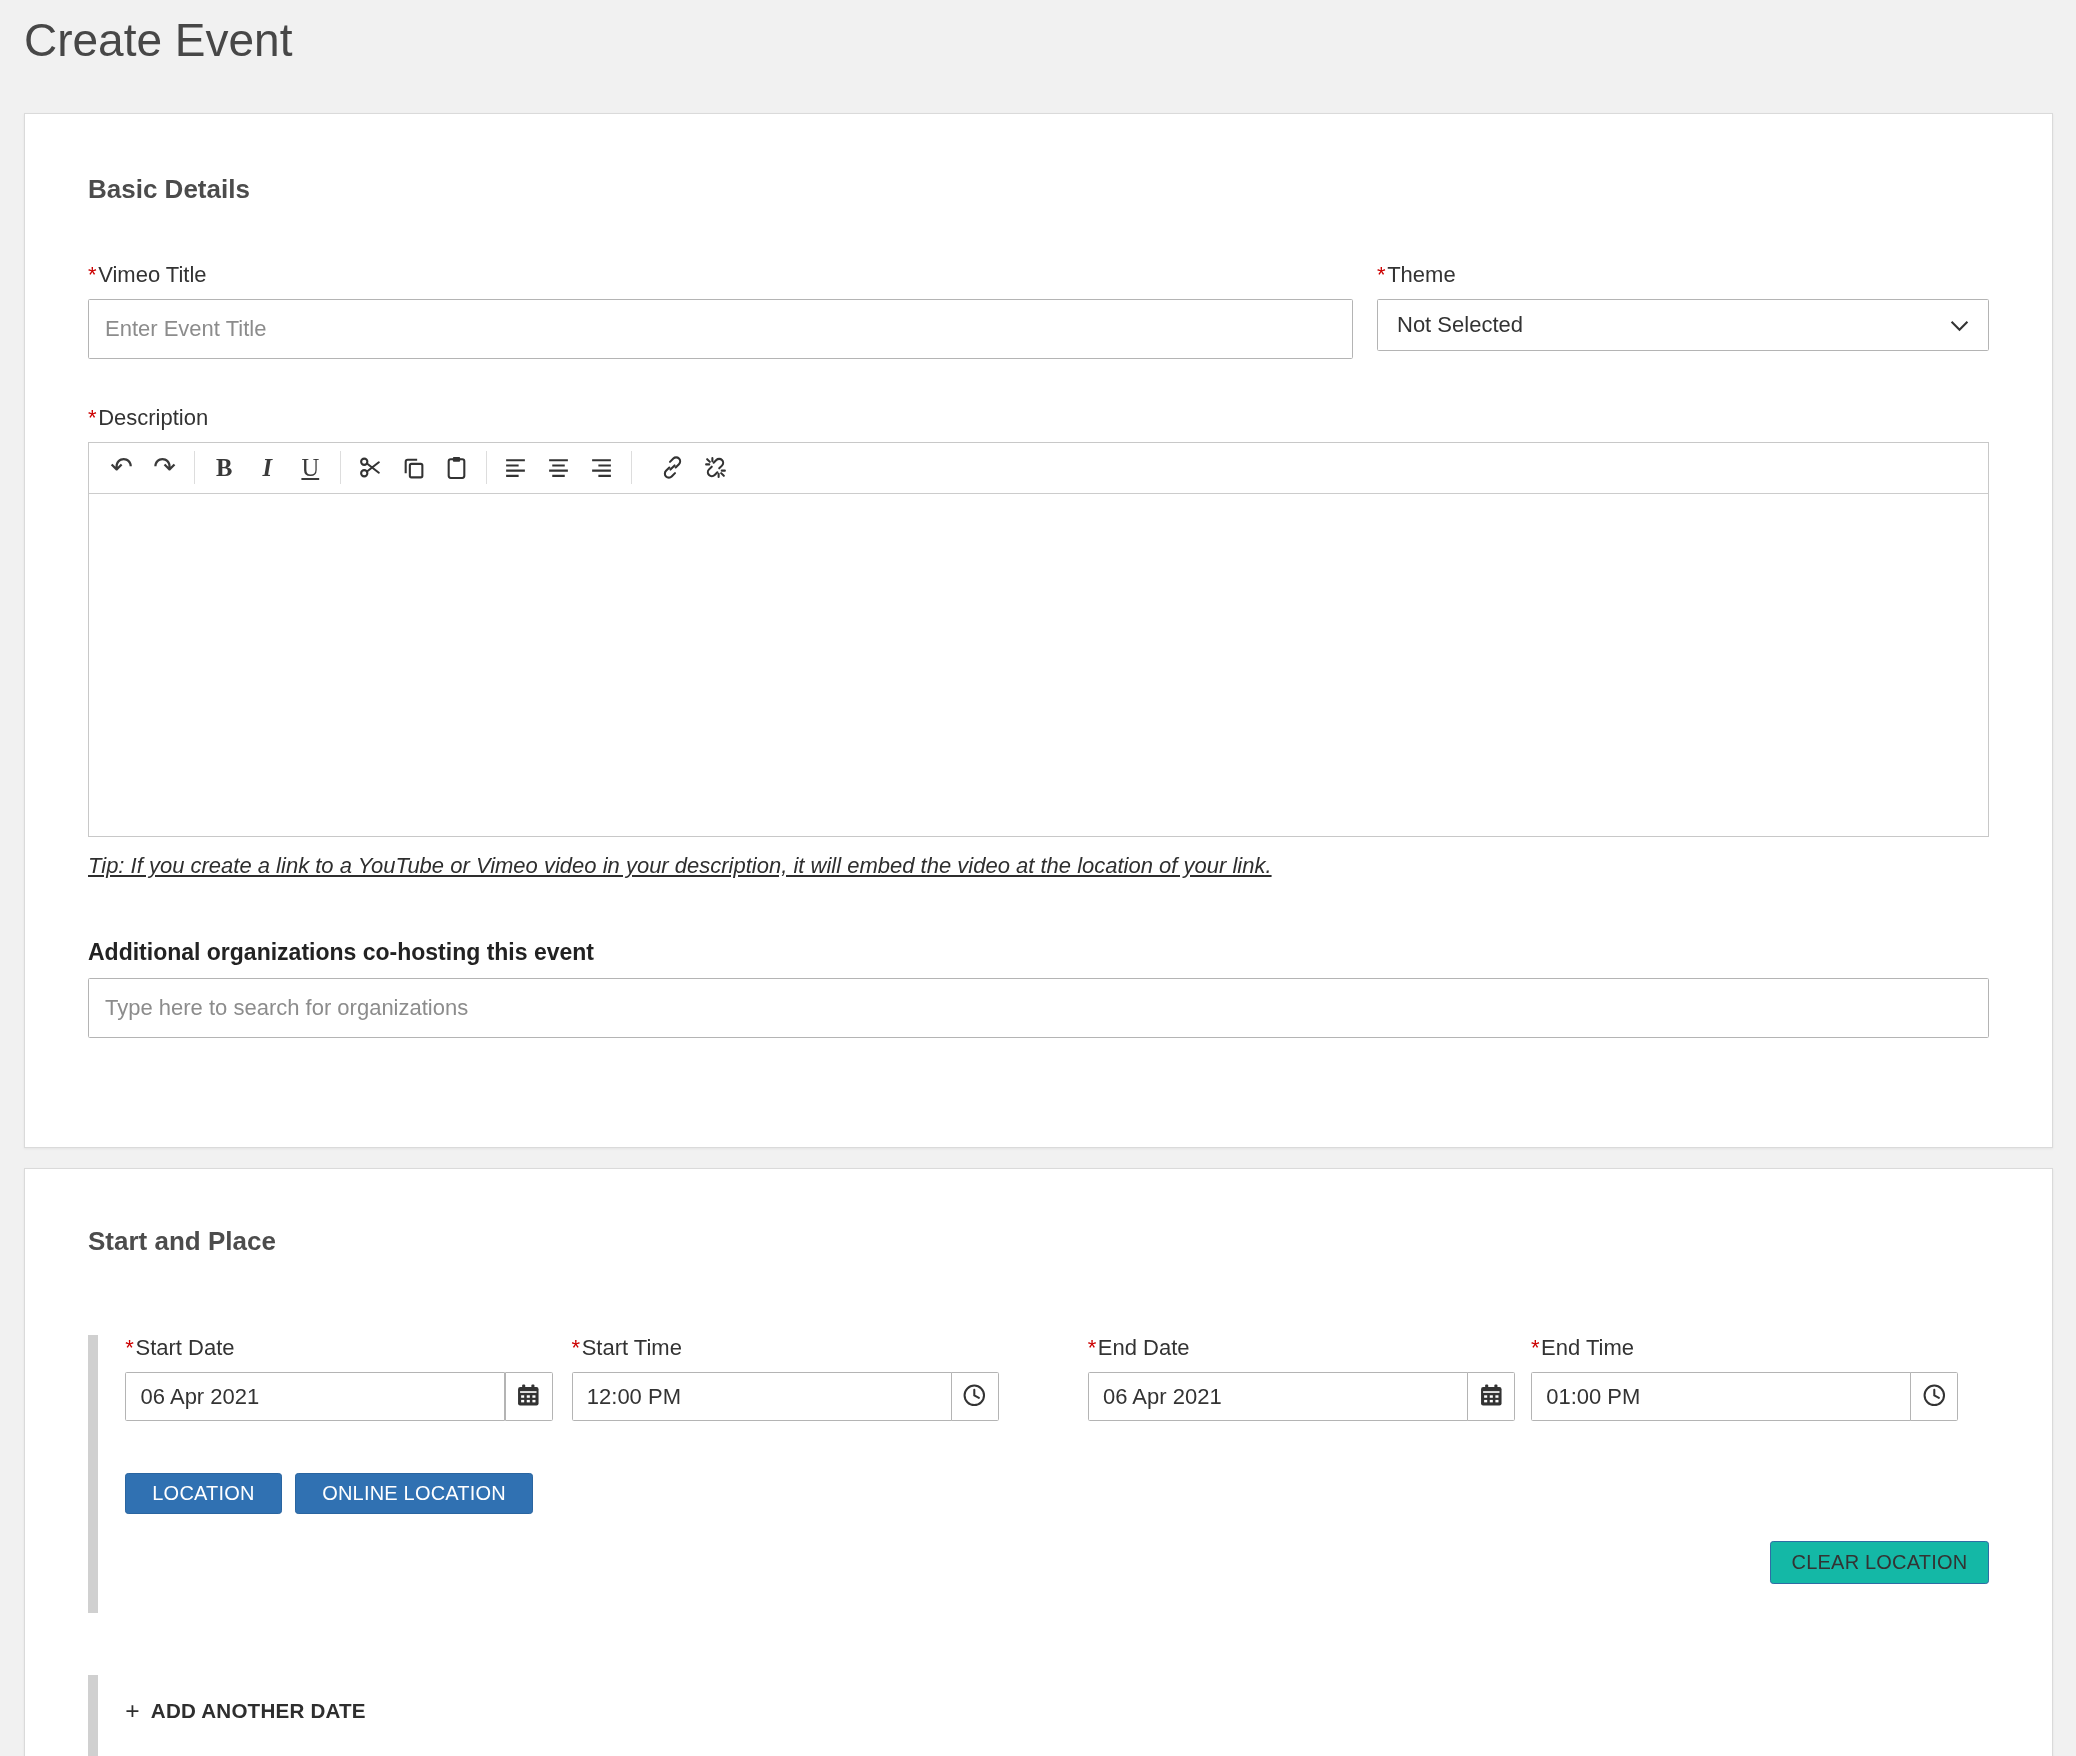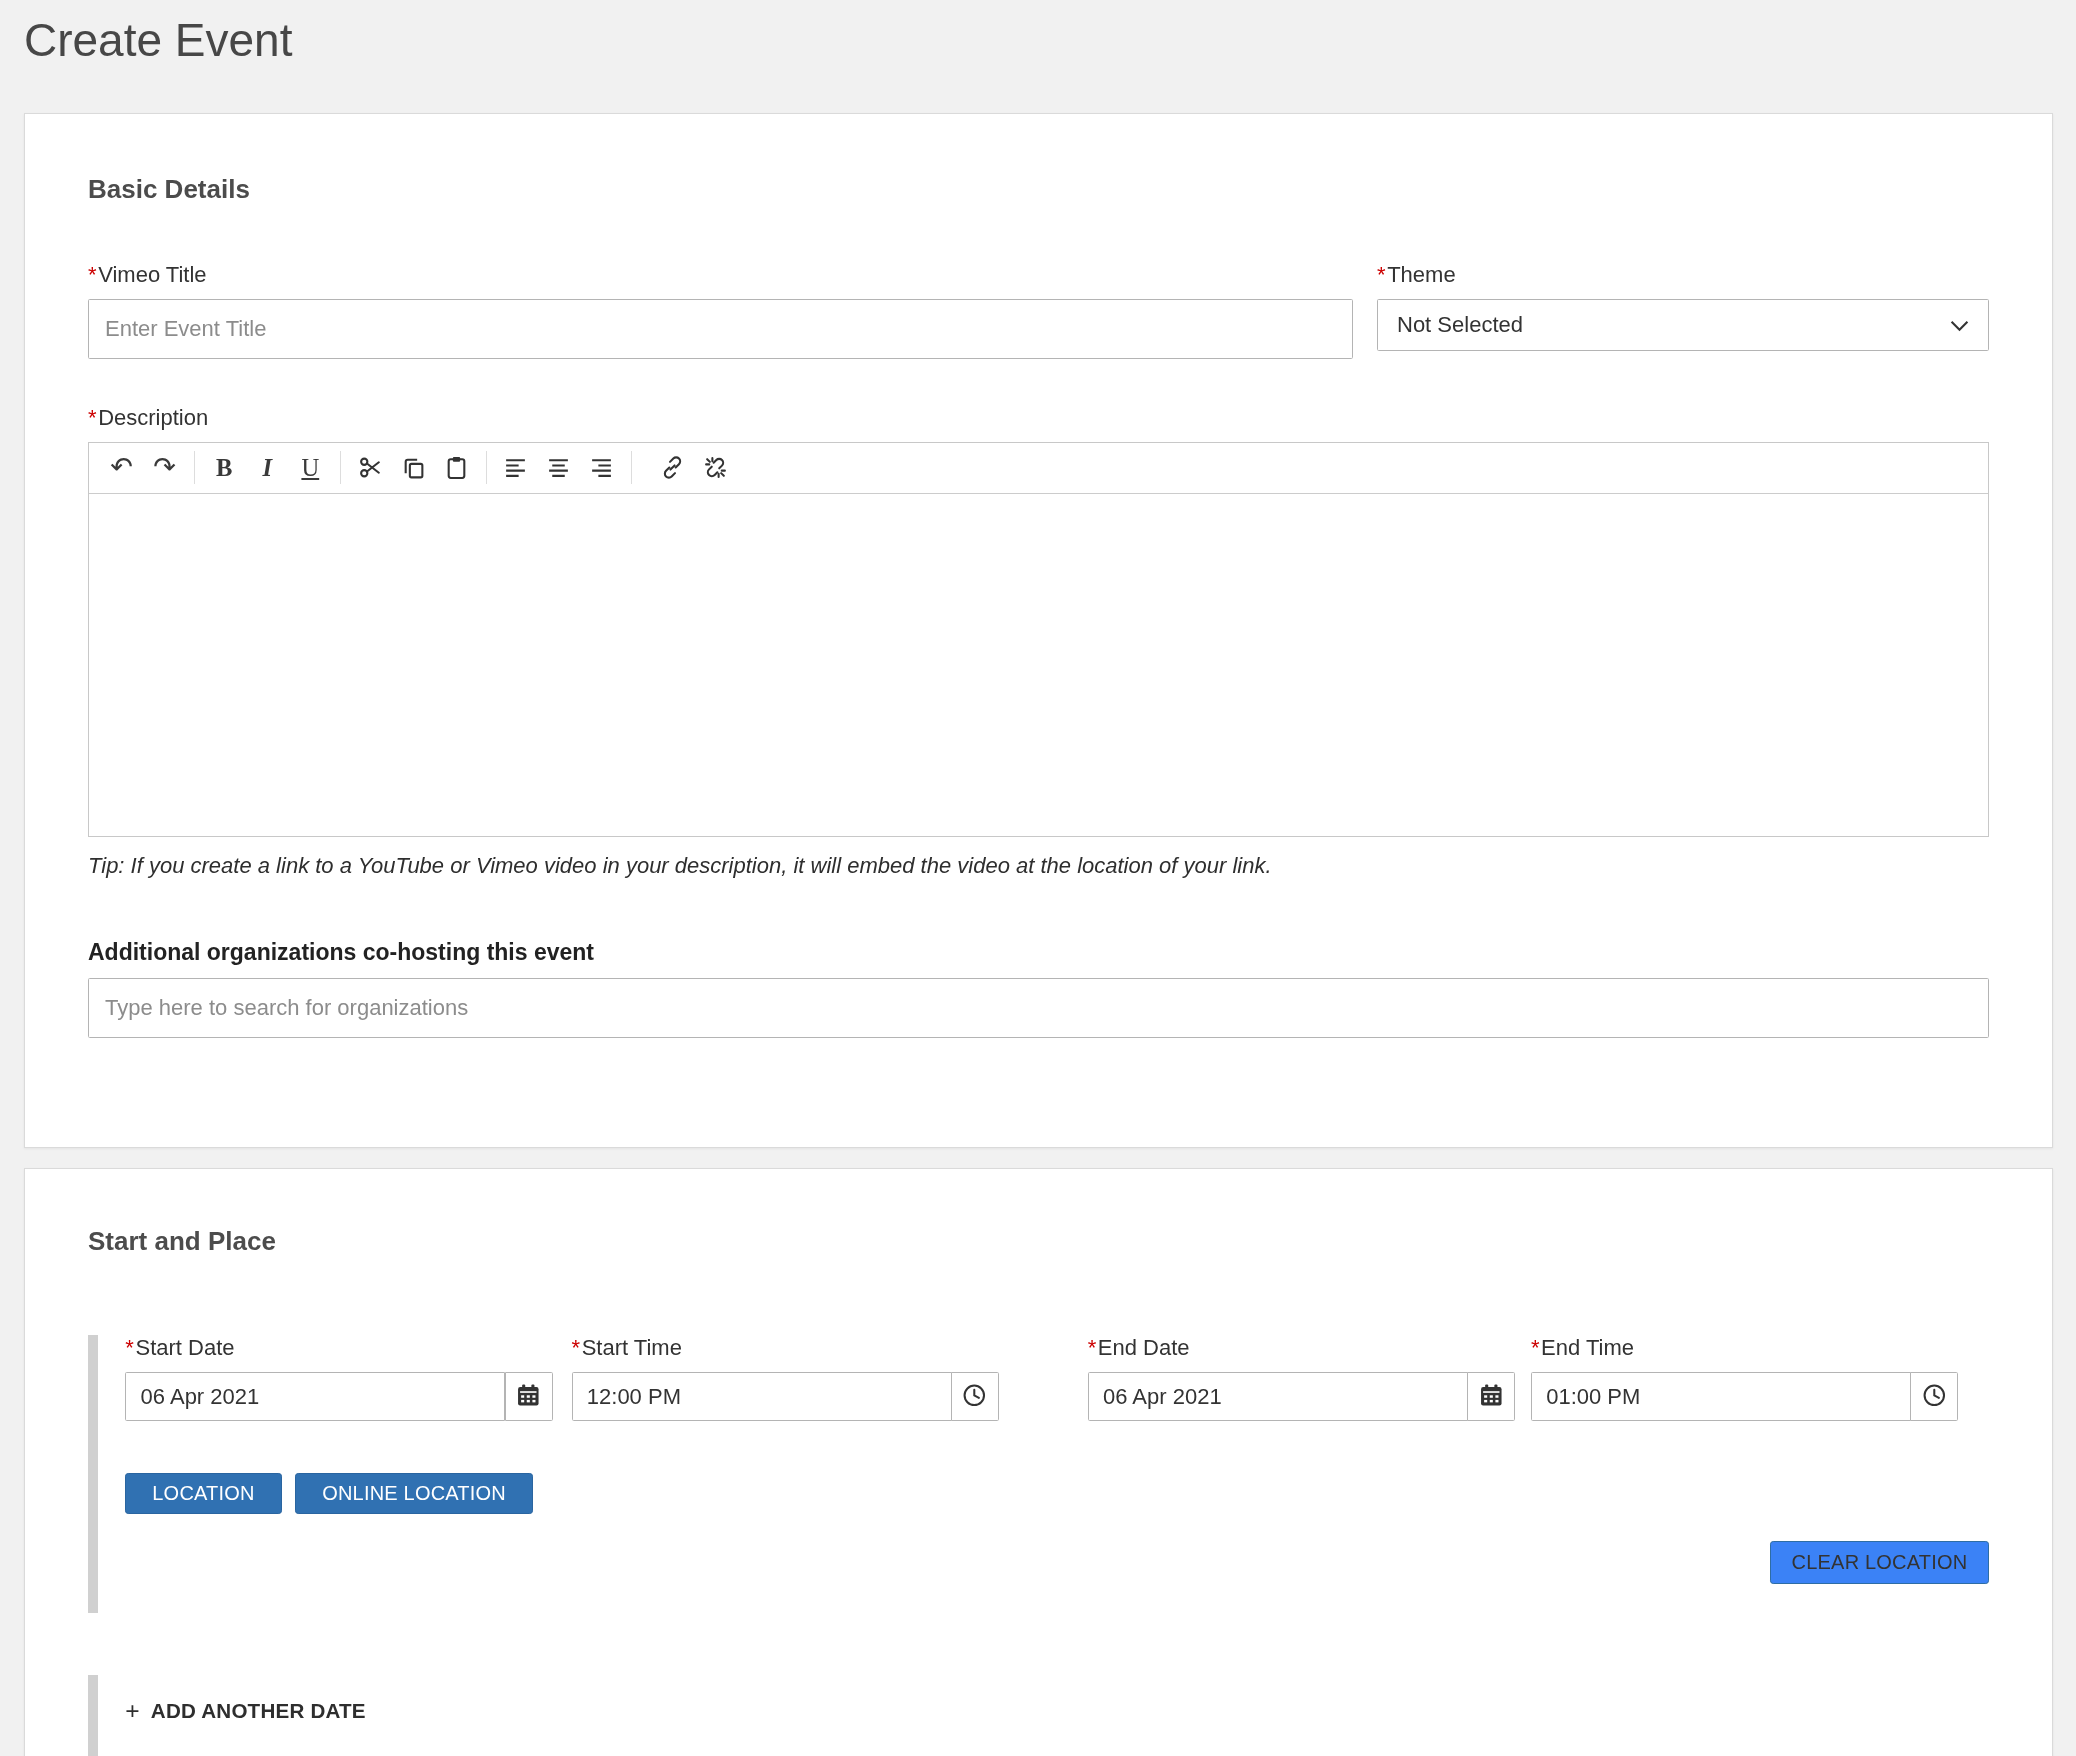--- a/index.html
+++ b/index.html
@@ -56,21 +56,21 @@
   }
   .tbtn svg { width:25px; height:25px; }
   .glyph-arrow { font-size:27px; line-height:1; }
   .glyph-bold { font-family:"Liberation Serif", serif; font-weight:700; font-size:24.6px; }
   .glyph-italic { font-family:"Liberation Serif", serif; font-style:italic; font-weight:600; font-size:24.6px; }
   .glyph-underline { font-family:"Liberation Serif", serif; font-size:24.6px; text-decoration:underline; }
   .tb-divider { width:0.8px; height:33px; background:#ddd; margin:0 8px; }
   .tb-gap { width:11px; }
   .editor-body { height:342px; background:#fff; }
 
-  .tip { margin-top:16px; font-size:22px; font-style:italic; color:#2e2e2e; }
+  .tip { margin-top:16px; font-size:22px; font-style:italic; color:#2e2e2e;text-decoration:underline; }
 
   .cohost { margin-top:60px; }
   .cohost-label { display:block; font-size:23px; font-weight:700; color:#222; margin-bottom:12.7px; }
 
   .date-group { display:flex; margin-top:78px; }
   .vbar { width:10.3px; background:#d0d0d0; flex-shrink:0; }
   .date-content { margin-left:27px; flex:1; padding-bottom:28.5px; }
 
   .datetime-row { display:flex; }
   .fg-1 { margin-right:19px; }
@@ -92,21 +92,21 @@
   .loc-buttons { margin-top:52px; display:flex; gap:13.5px; }
   .btn-primary {
     height:41px; padding:0 26px; border-radius:3.2px;
     background:#3071b2; border:0.8px solid #2a65a0; color:#fff;
     font-size:20px; letter-spacing:0.2px; display:flex; align-items:center;
     font-family:"Liberation Sans", sans-serif; cursor:default;
   }
   .clear-row { margin-top:27px; display:flex; justify-content:flex-end; }
   .btn-outline {
     height:43px; padding:0 20.6px; border-radius:3.2px;
-    background:#3b82f6; border:1.6px solid #2e6da4; color:#333;
+    background:#14b8a6; border:1.6px solid #2e6da4; color:#333;
     font-size:20px; letter-spacing:0.2px; display:flex; align-items:center;
     font-family:"Liberation Sans", sans-serif; cursor:default;
   }
 
   .add-date-block { display:flex; margin-top:62px; height:151px; }
   .add-date-btn {
     margin-left:27px; margin-top:19px; height:35px;
     background:none; border:none; color:#2e2e2e;
     font-size:20.6px; font-weight:600; letter-spacing:0.2px;
     display:flex; align-items:center; gap:11px;

